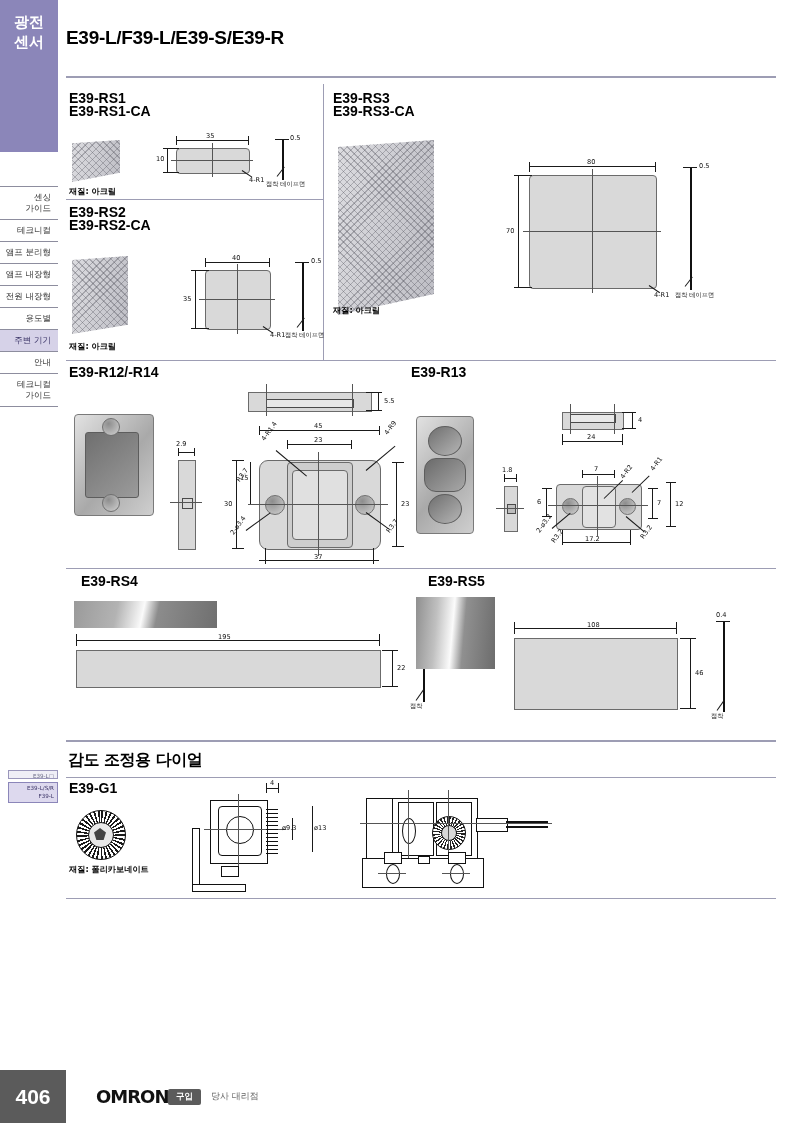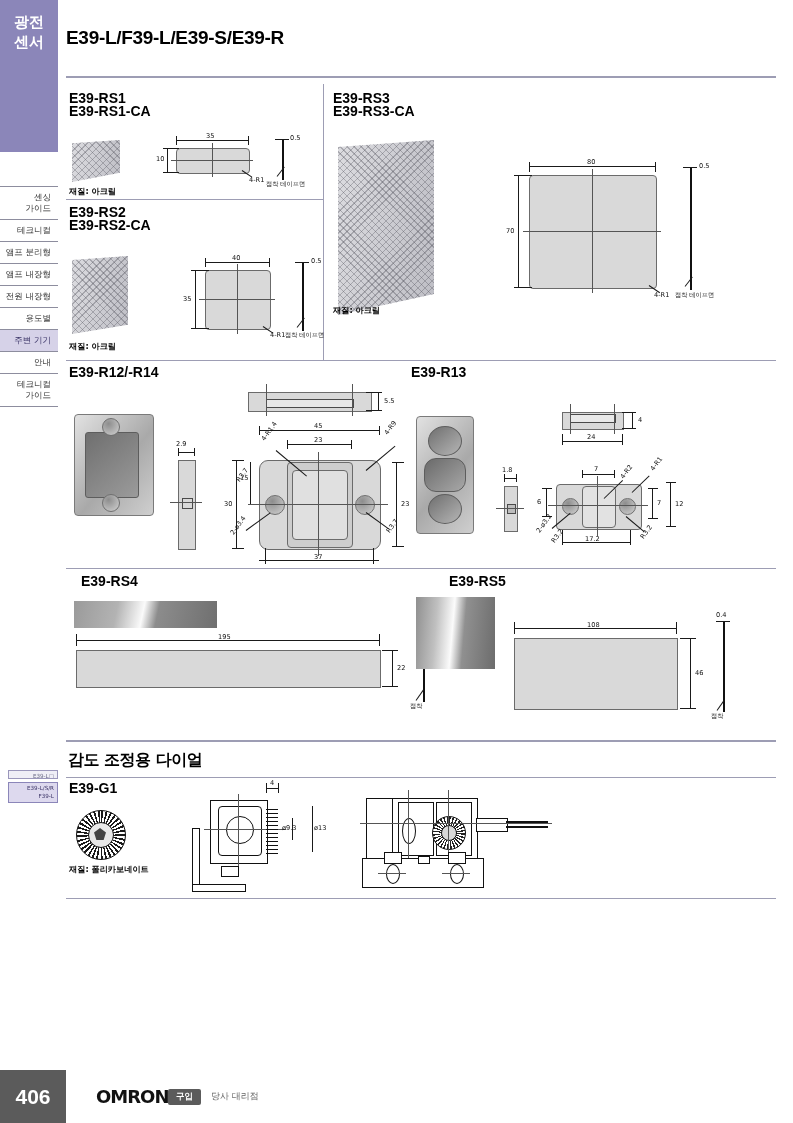--- a/index.html
+++ b/index.html
@@ -370,21 +370,21 @@
     <div class="ln lnv" style="left:326px;top:650px;height:36px;"></div>
     <div class="ln lnh" style="left:316px;top:650px;width:16px;"></div>
     <div class="ln lnh" style="left:316px;top:686px;width:16px;"></div>
     <div class="dim" style="left:331px;top:664px;">22</div>
     <div class="thin" style="left:357px;top:630px;width:1.6px;height:72px;"></div>
     <div class="ln lnh" style="left:350px;top:629px;width:14px;"></div>
     <div class="dim" style="left:350px;top:620px;">0.4</div>
     <div class="ln" style="left:350px;top:700px;width:13px;height:1px;transform:rotate(-55deg);transform-origin:left center;"></div>
     <div class="dimk" style="left:344px;top:702px;">점착</div>
 
-    <div class="mname" style="left:347px;top:575px;padding-left:36px;">E39-RS5</div>
+    <div class="mname" style="left:326px;top:575px;padding-left:36px;">E39-RS5</div>
     <div class="grad-b" style="left:350px;top:597px;width:79px;height:72px;"></div>
 
     <div class="ln lnh" style="left:448px;top:628px;width:162px;"></div>
     <div class="ln lnv" style="left:448px;top:622px;height:12px;"></div>
     <div class="ln lnv" style="left:610px;top:622px;height:12px;"></div>
     <div class="dim" style="left:521px;top:621px;">108</div>
     <div class="plate" style="left:448px;top:638px;width:162px;height:70px;"></div>
     <div class="ln lnv" style="left:624px;top:638px;height:70px;"></div>
     <div class="ln lnh" style="left:614px;top:638px;width:16px;"></div>
     <div class="ln lnh" style="left:614px;top:708px;width:16px;"></div>

